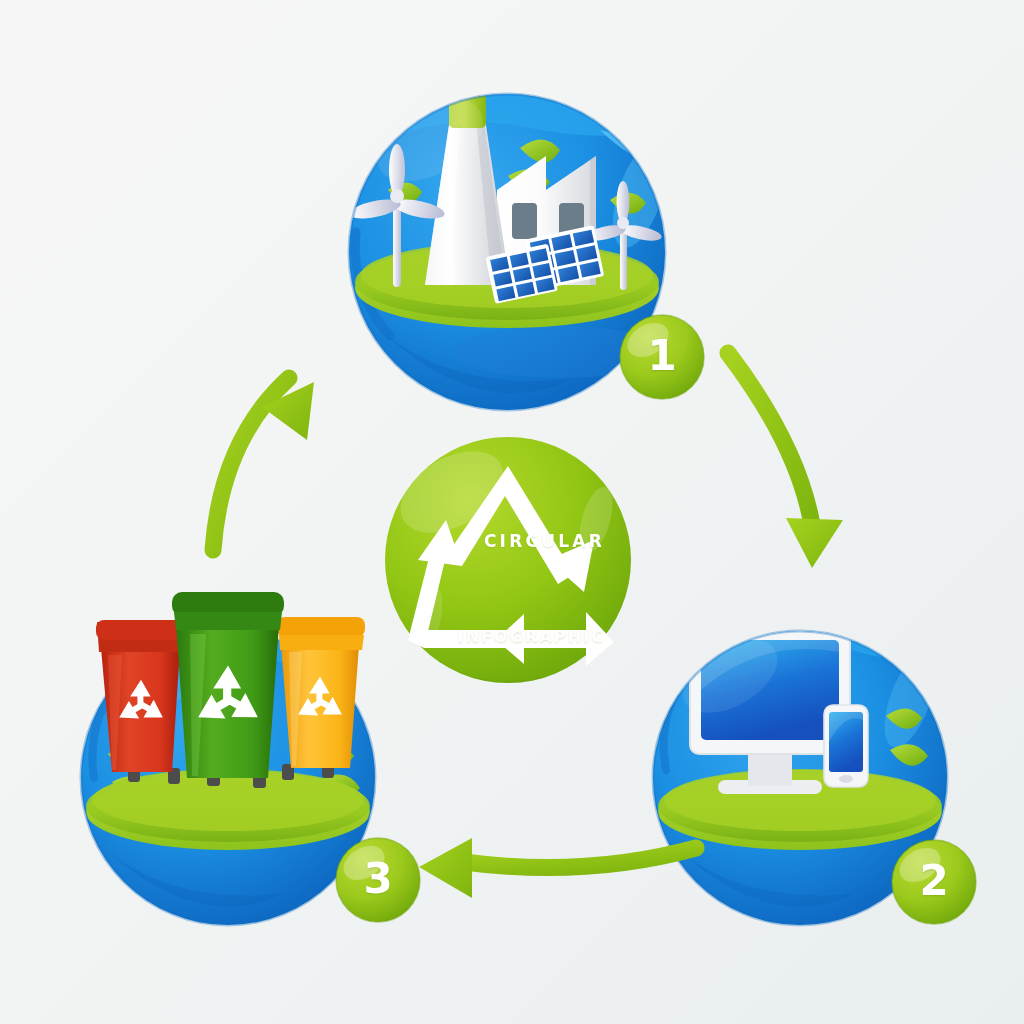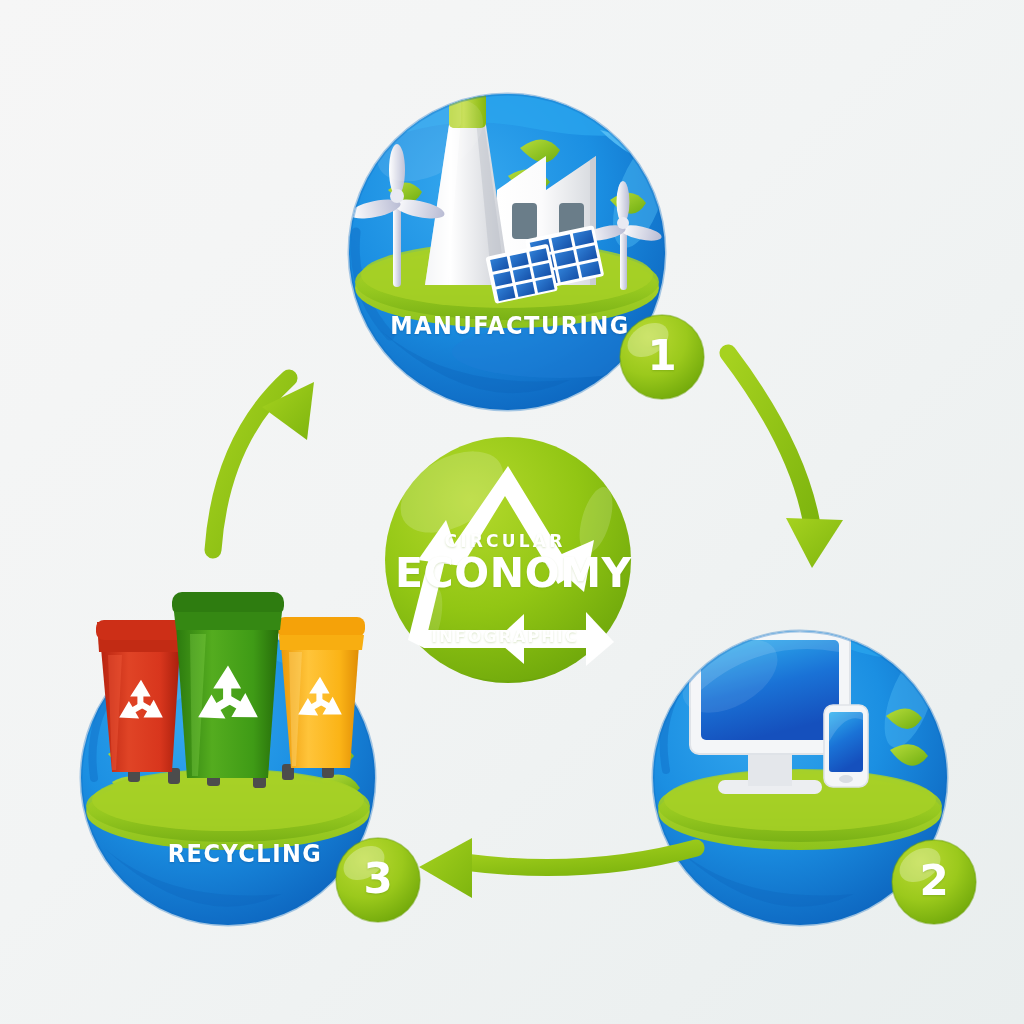--- a/index.html
+++ b/index.html
@@ -59,21 +59,21 @@
     pointer-events: none;
     text-shadow: 0 1px 2px rgba(60,110,10,0.25);
   }
   #badge-num-1 { left: 628px; top: 335px; width: 68px; }
   #badge-num-2 { left: 900px; top: 860px; width: 68px; }
   #badge-num-3 { left: 344px; top: 858px; width: 68px; }
 
   .center-text {
     position: absolute;
     color: #ffffff;
-    text-align: center;
+    text-align: right;
     font-family: "DejaVu Sans", sans-serif;
     font-weight: bold;
     pointer-events: none;
     text-shadow: 0 1px 2px rgba(90,140,20,0.22);
   }
   #center-top-word {
     left: 405px; top: 531px; width: 200px;
     font-size: 17px; letter-spacing: 0.19em;
   }
   #center-main-word {
@@ -437,23 +437,20 @@
         <path d="M446 556 L424 648 L408 640 L432 546 Z"></path>
         <path d="M418 560 L446 520 L462 566 Z"></path>
         <path d="M424 648 L596 648 L596 630 L424 630 Z"></path>
         <path d="M586 612 L614 642 L586 666 Z"></path>
         <path d="M592 630 L522 630 L522 648 L592 648 Z"></path>
         <path d="M524 614 L496 640 L524 664 Z"></path>
       </g>
     </g>
   </svg>
 
-  <div class="node-label" id="label-manufacturing">MANUFACTURING</div>
-  <div class="node-label" id="label-recycling">RECYCLING</div>
 
   <div class="badge-num" id="badge-num-1">1</div>
   <div class="badge-num" id="badge-num-2">2</div>
   <div class="badge-num" id="badge-num-3">3</div>
 
   <div class="center-text" id="center-top-word">CIRCULAR</div>
-  <div class="center-text" id="center-main-word">ECONOMY</div>
   <div class="center-text" id="center-bottom-word">INFOGRAPHIC</div>
 </div>
 
 </body></html>

